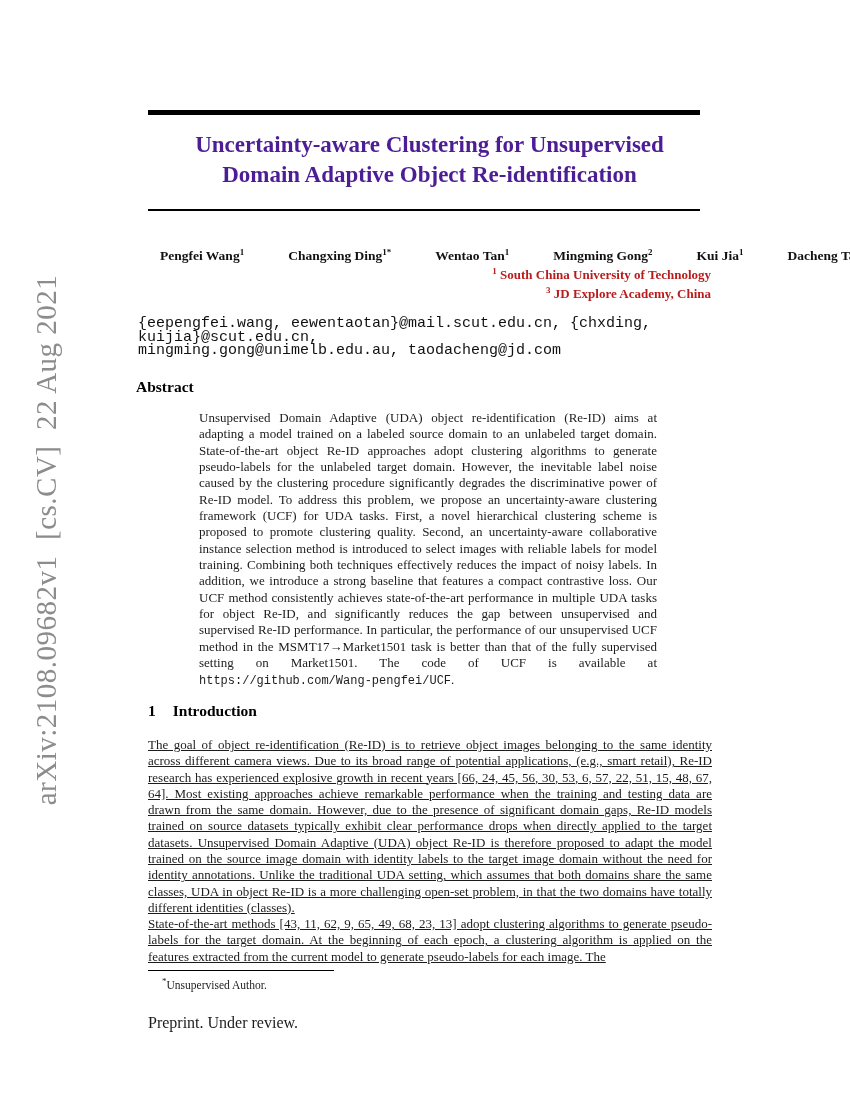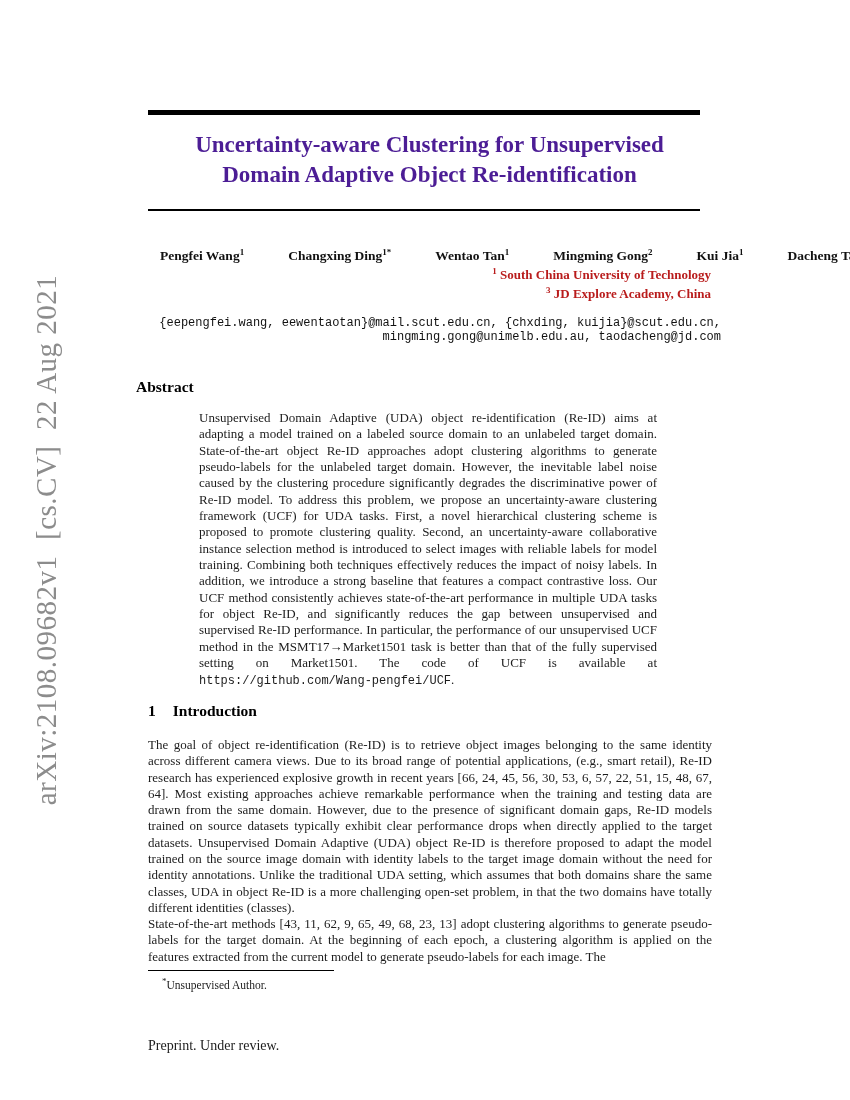--- a/index.html
+++ b/index.html
@@ -30,53 +30,53 @@
   }
   .author{margin:0 22px;white-space:nowrap;}
   sup{font-size:9px;}
 
   .affiliations{
     position:absolute;left:148px;top:264px;width:563px;
     text-align:right;font-size:13px;line-height:15.8px;color:#b91c1c;font-weight:bold;
   }
   .emails{
     position:absolute;left:138px;top:317px;width:583px;
-    text-align:right;font-family:"Liberation Mono",monospace;font-size:12px;line-height:13.5px;color:#111;
+    text-align:left;font-family:"Liberation Mono",monospace;font-size:15px;line-height:13.5px;color:#111;
   }
 
   .abstract-heading{
     position:absolute;left:136px;top:378px;width:563px;
     text-align:left;font-size:15.5px;font-weight:bold;color:#000;
   }
   .abstract-body{
     position:absolute;left:199px;top:410px;width:458px;
     text-align:justify;font-size:13px;line-height:16.35px;color:#1c1c1c;
   }
   .mono{font-family:"Liberation Mono",monospace;font-size:12px;}
 
   .section-heading{
     position:absolute;left:148px;top:702px;width:563px;
     font-size:15.5px;font-weight:bold;color:#000;
   }
   .section-number{display:inline-block;margin-right:17px;}
 
   .para{
     position:absolute;left:148px;width:564px;
-    text-align:justify;font-size:13px;line-height:16.3px;color:#1c1c1c;
+    text-align:justify;font-size:13px;line-height:16.3px;color:#1c1c1c;text-decoration:underline;
   }
   .para1{top:737px;}
   .para2{top:916px;}
 
   .footnote{
     position:absolute;left:162px;top:976px;width:549px;
     font-size:11.5px;color:#1c1c1c;
   }
   .footer-note{
     position:absolute;left:148px;top:1014px;width:563px;
-    font-size:14px;color:#1c1c1c;margin-top:24px;
+    font-size:16px;color:#1c1c1c;
   }
 </style>
 </head>
 <body>
 
 <div class="page">
 
   <div class="watermark">arXiv:2108.09682v1  [cs.CV]  22 Aug 2021</div>
 
   <div class="toprule"></div>

